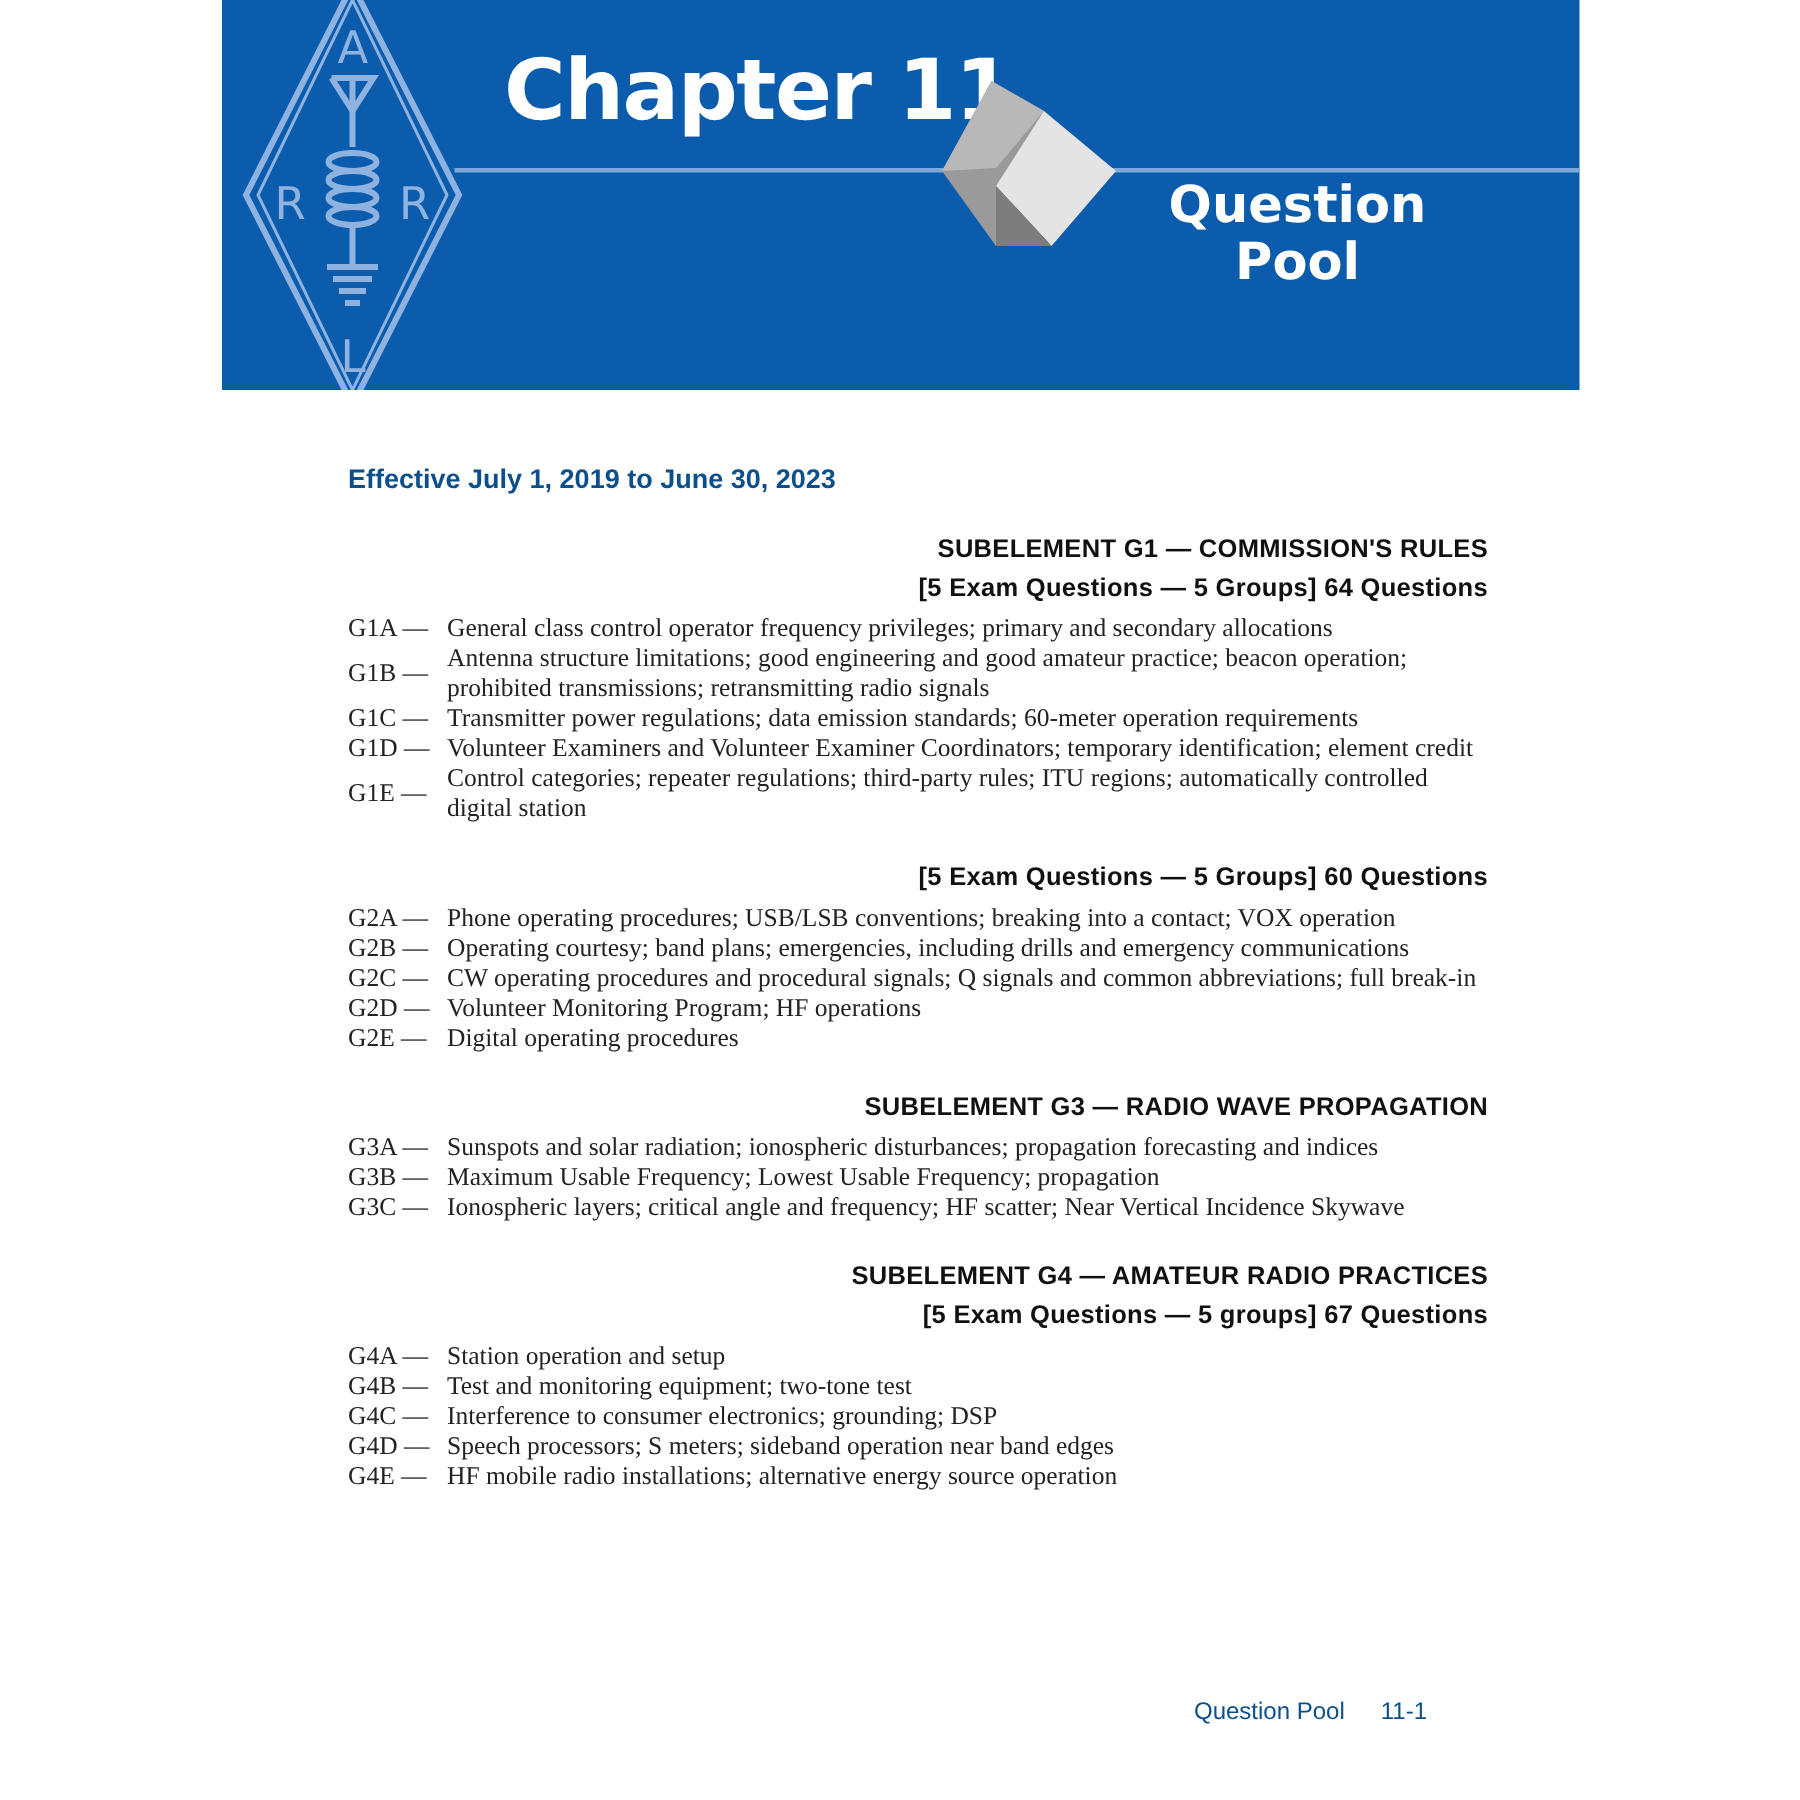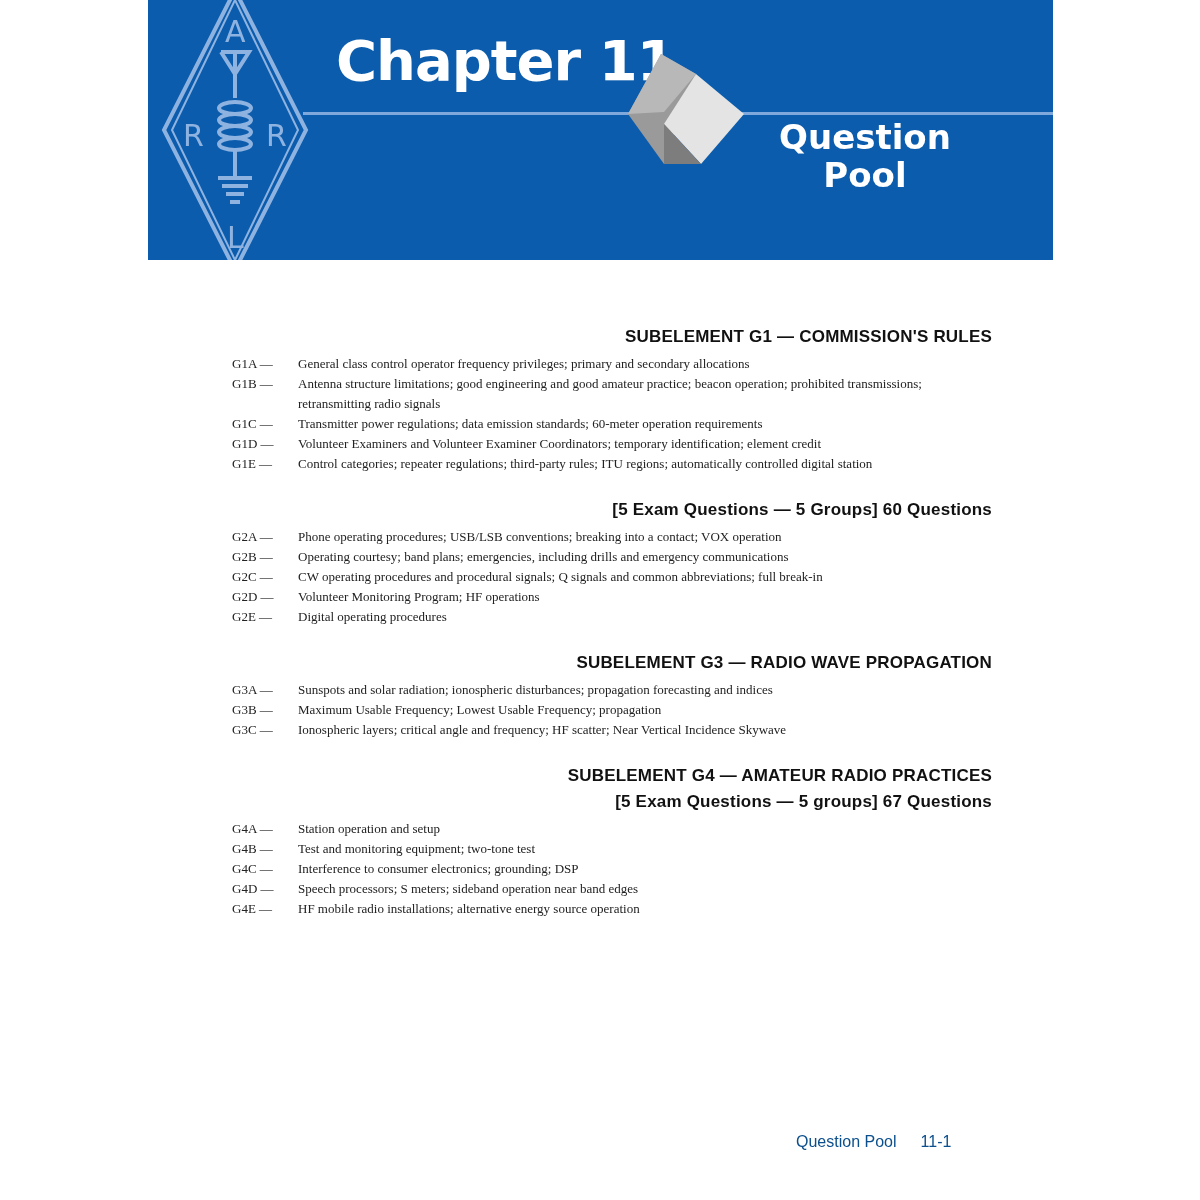--- a/index.html
+++ b/index.html
@@ -38,21 +38,21 @@
       font-size: 18px; color: #0b4f8c; margin-top: 12px; line-height: 22px;
     }
     .sub { margin-top: 23px; }
     .sub:first-of-type { margin-top: 28px; }
     .sub-title, .sub-count {
       font-family: "Liberation Sans", sans-serif; font-weight: bold;
       font-size: 17px; color: #111; line-height: 26px; letter-spacing: 0.2px; text-align: right;
     }
     .groups { margin-top: 4px; }
     .group {
-      display: flex; font-size: 13px; line-height: 20px; color: #222;
+      display: flex; font-size: 17px; line-height: 20px; color: #222; align-items: center;
     }
     .group .code { width: 66px; flex: none; white-space: nowrap; }
     .group .desc { flex: 1; }
     .footer {
       position: absolute; top: 1133px; left: 796px;
       font-family: "Liberation Sans", sans-serif; font-weight: normal;
       font-size: 16px; color: #0b4f8c;
     }
     .footer .page { margin-left: 24px; }
   </style>
@@ -95,23 +95,25 @@
     <polygon points="70,22 118,62 75,112 38,72" fill="#e4e4e4"></polygon>
     <polygon points="38,72 75,112 38,112" fill="#7d7d7d"></polygon>
   </svg>
   <div class="chapter-subtitle">
     <div>Question</div>
     <div>Pool</div>
   </div>
 </div>
 
 <div class="content">
+  <div class="effective">Effective July 1, 2019 to June 30, 2023</div>
 
   <div class="sub">
     <div class="sub-title">SUBELEMENT G1 — COMMISSION'S RULES</div>
+    <div class="sub-count">[5 Exam Questions — 5 Groups] 64 Questions</div>
     <div class="groups">
       <div class="group">
           <span class="code">G1A —</span>
           <span class="desc">General class control operator frequency privileges; primary and secondary allocations</span>
         </div>
       <div class="group">
           <span class="code">G1B —</span>
           <span class="desc">Antenna structure limitations; good engineering and good amateur practice; beacon operation; prohibited transmissions; retransmitting radio signals</span>
         </div>
       <div class="group">

